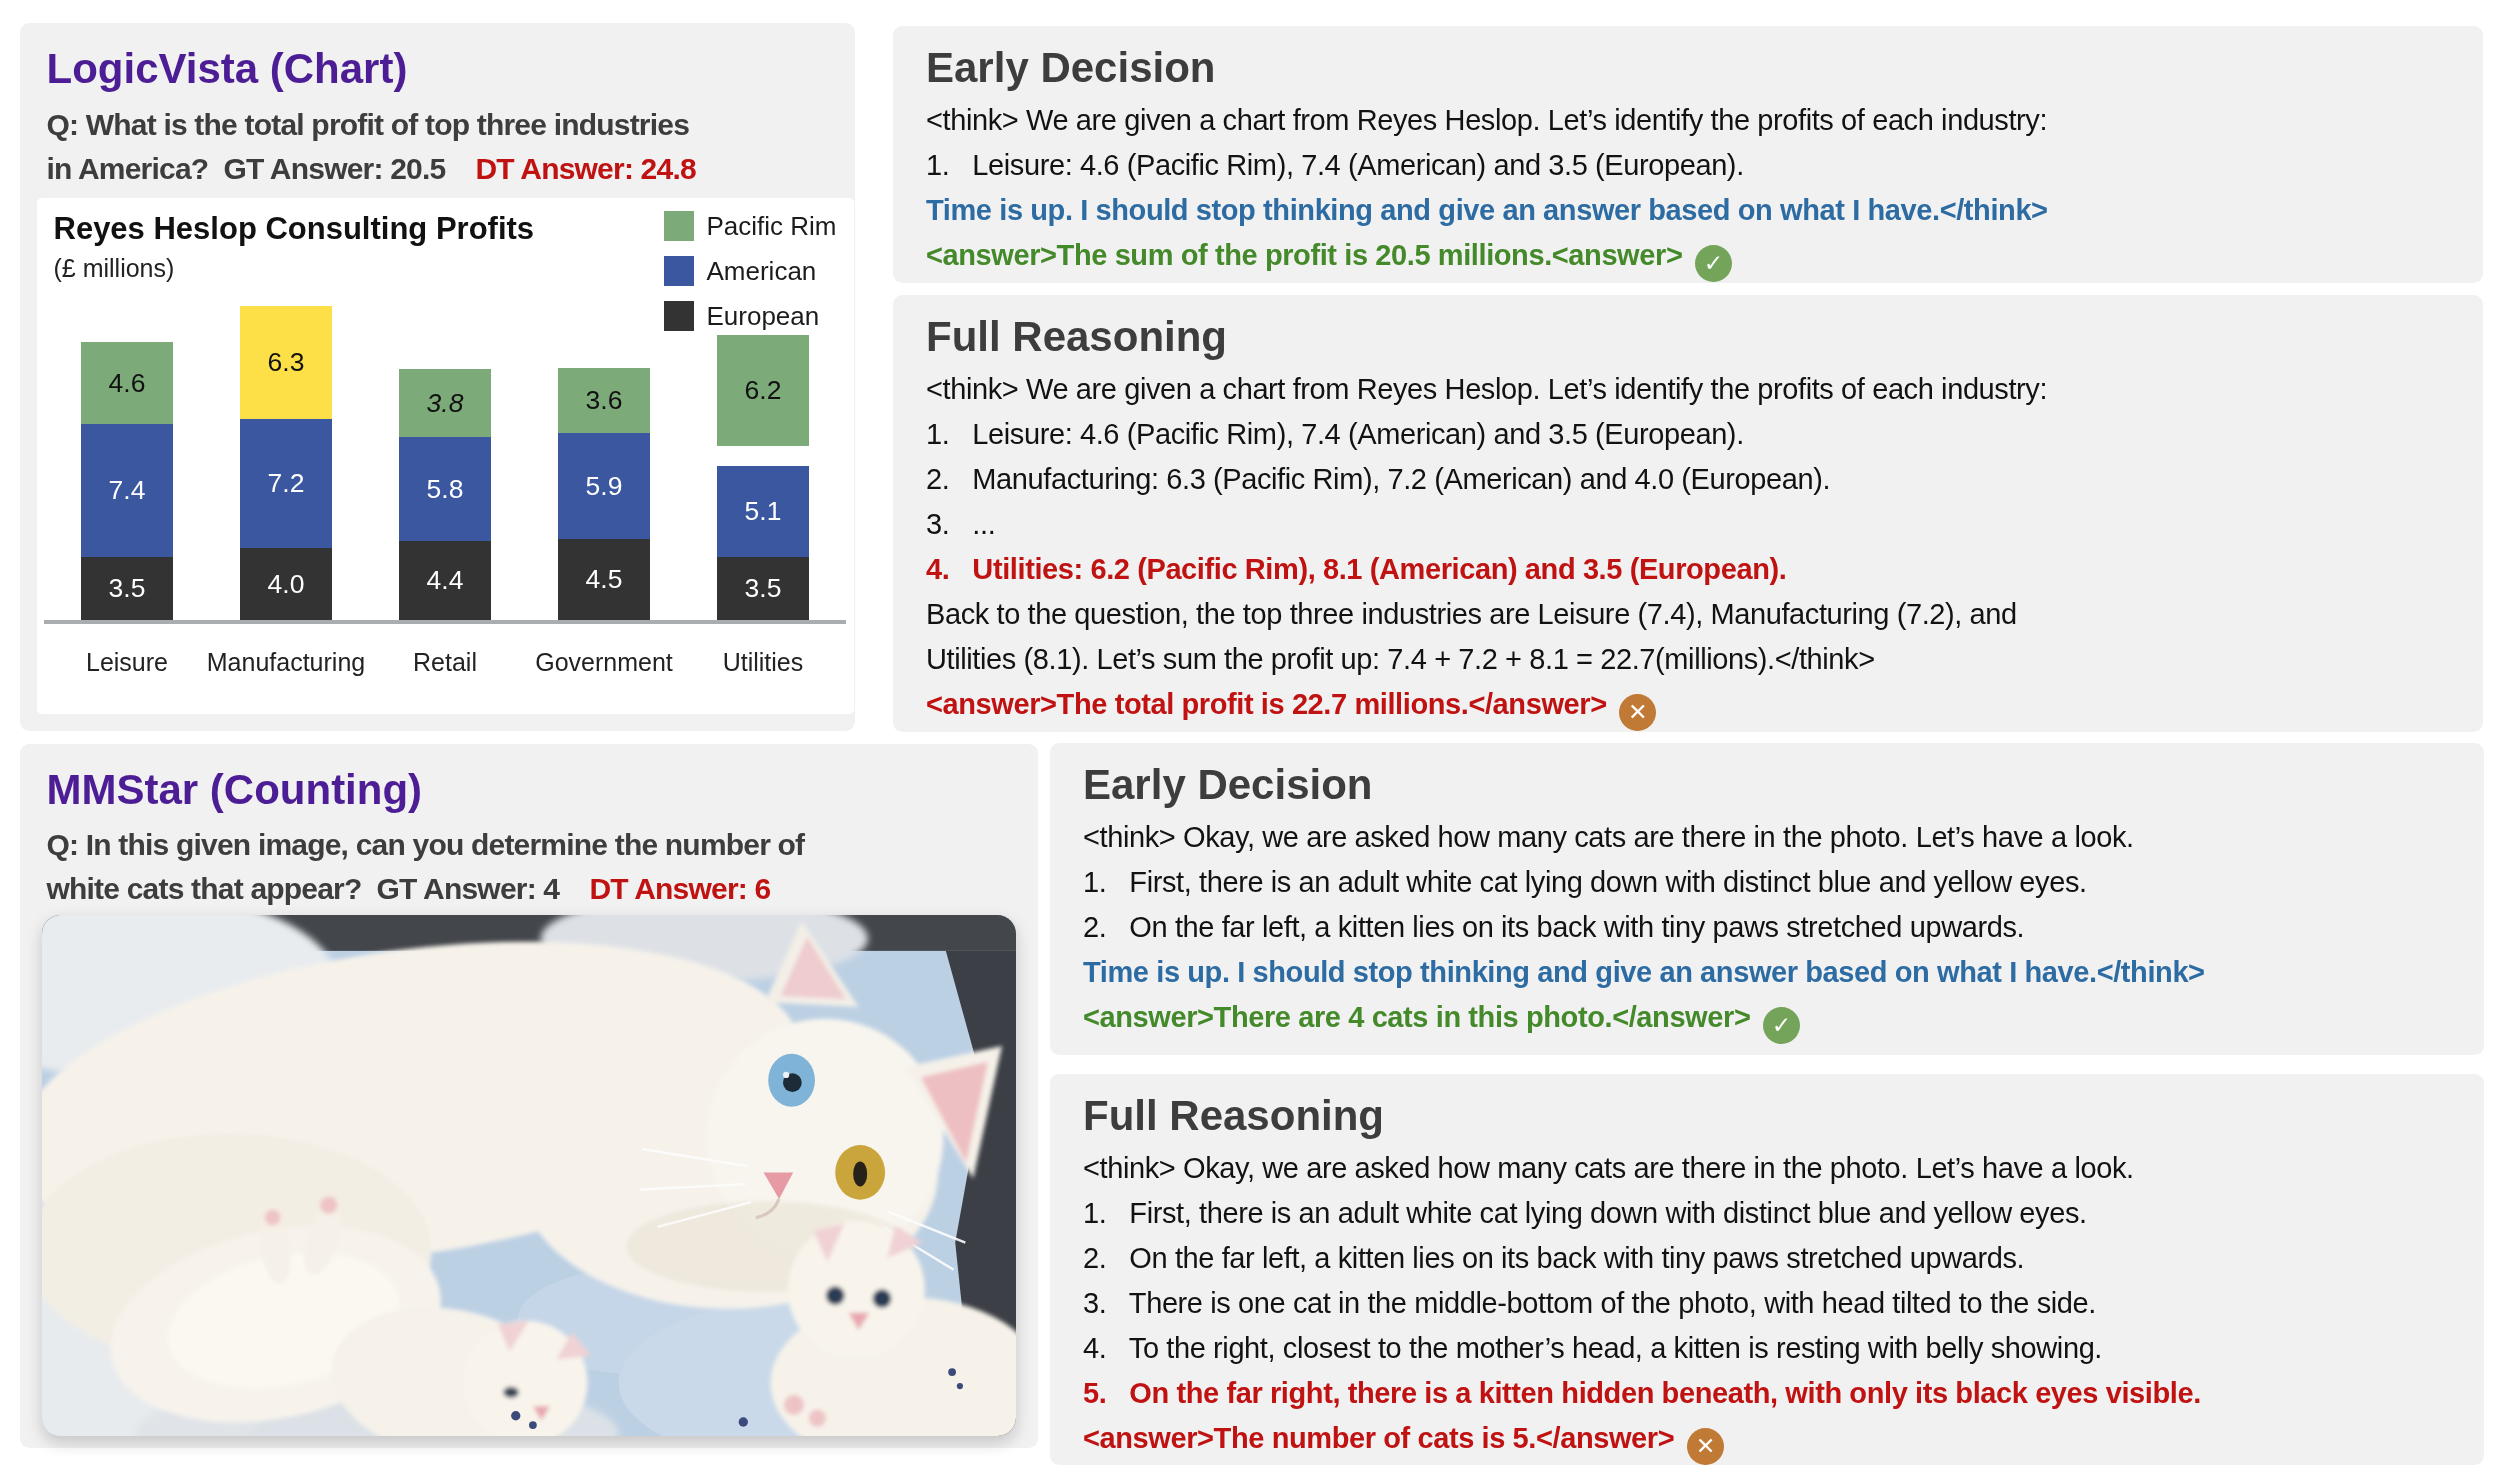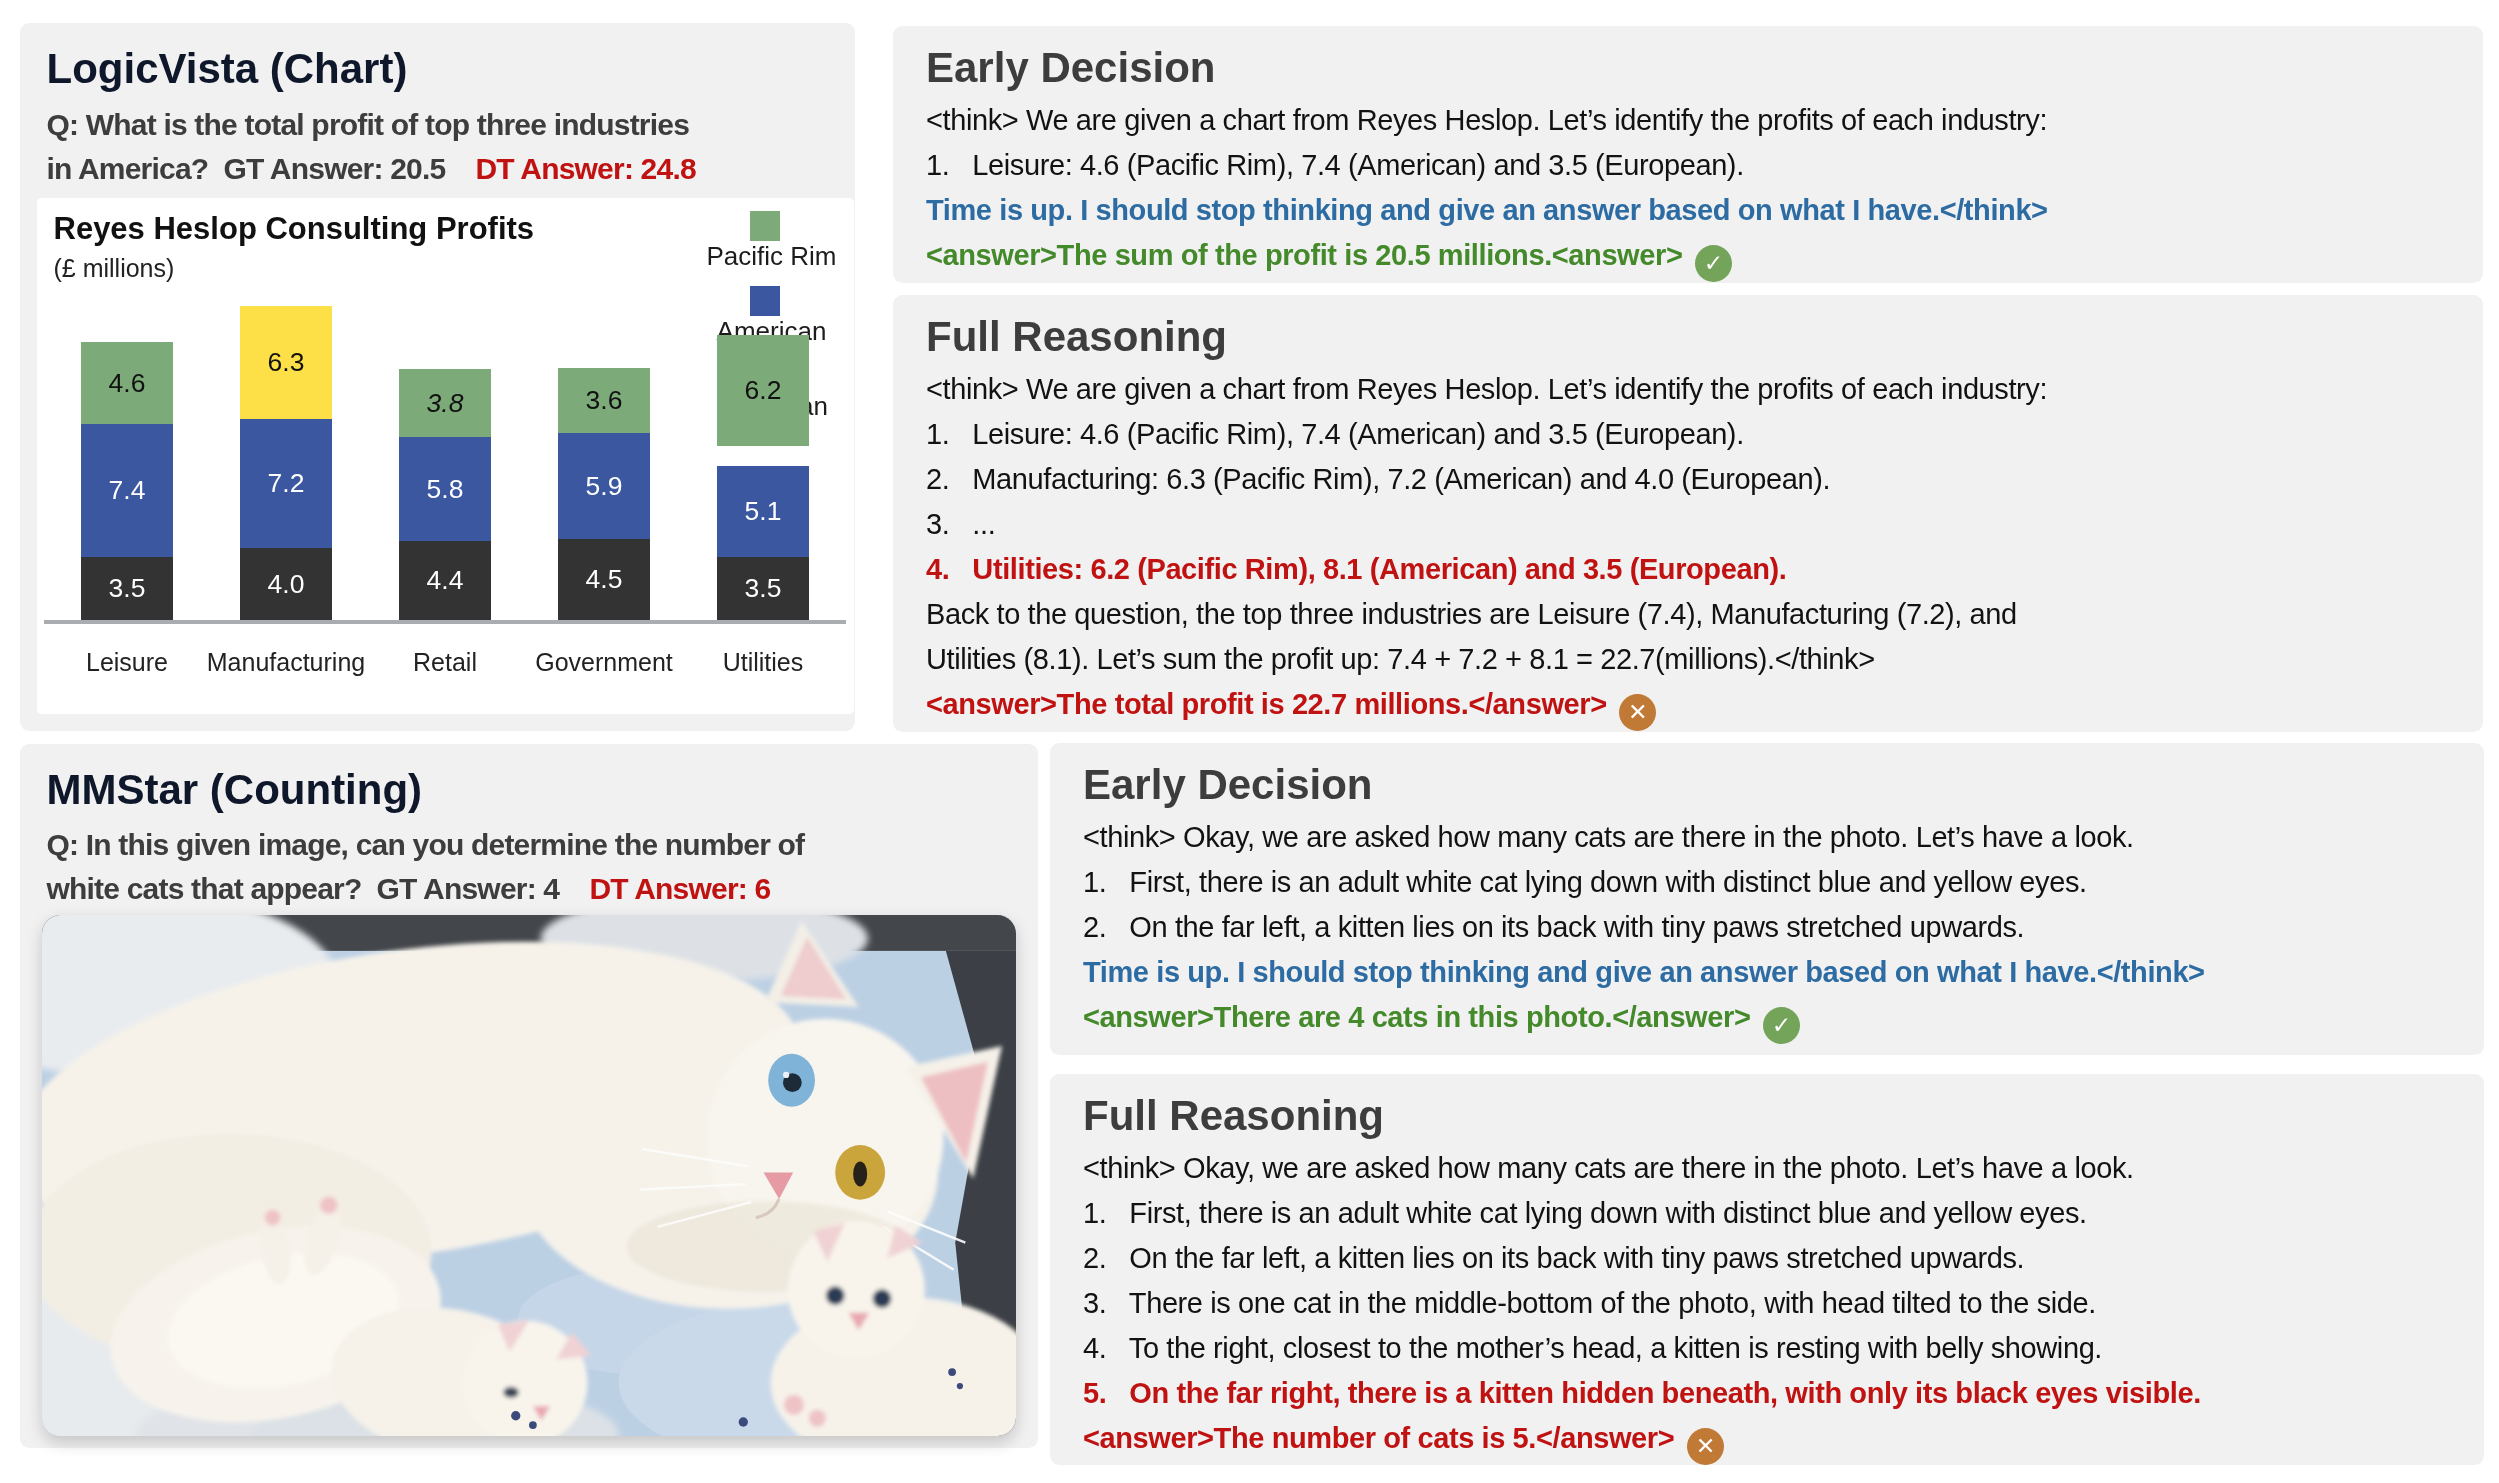--- a/index.html
+++ b/index.html
@@ -4,42 +4,42 @@
 <style>
   html,body{margin:0;padding:0;}
   body{
     width:2500px;height:1484px;position:relative;background:#ffffff;
     font-family:"Liberation Sans","DejaVu Sans",sans-serif;
     -webkit-font-smoothing:antialiased;
   }
   .panel{position:absolute;background:#f1f1f2;border-radius:9.4px;box-sizing:border-box;}
   
   .ex-panel{padding:22px 27px;}
-  .ex-title{font-size:42px;font-weight:bold;color:#0f172a;line-height:48px;margin-bottom:9.4px;white-space:pre;}
+  .ex-title{font-size:42px;font-weight:bold;color:#4c1d95;line-height:48px;margin-bottom:9.4px;white-space:pre;}
   .qline{font-size:30px;font-weight:bold;color:#3d3d3d;line-height:44px;white-space:pre;letter-spacing:-0.8px;}
   .qline .c-red{color:var(--red);}
   
   .text-panel{padding:20px 31px 0 33px;}
   .panel-heading{font-size:42px;font-weight:bold;color:#3d3d3d;line-height:44px;margin-bottom:7.8px;white-space:pre;}
   .line{font-size:29px;line-height:45px;white-space:pre;letter-spacing:-0.4px;color:#121212;}
   .line.c-black{color:#121212;font-weight:500;}
   .line.c-blue{color:var(--blue);font-weight:bold;}
   .line.c-green{color:var(--green);font-weight:bold;}
   .line.c-red{color:var(--red);font-weight:bold;}
   .badge{display:inline-flex;align-items:center;justify-content:center;
     width:37px;height:37px;border-radius:50%;margin-left:12.5px;vertical-align:-6.2px;
     color:#fff;font-size:23.4px;font-weight:bold;}
   .badge.check{background:var(--checkbg);}
   .badge.cross{background:var(--crossbg);}
   
   .chart-card{position:absolute;left:17px;top:175px;width:817px;height:516px;background:#ffffff;border-radius:4.7px;}
   .chart-title{position:absolute;left:17px;top:12.5px;font-size:31px;font-weight:bold;color:#111;white-space:pre;}
   .chart-subtitle{position:absolute;left:17px;top:56px;font-size:25px;color:#222;white-space:pre;}
   .legend{position:absolute;top:12.5px;right:17px;}
-  .legend-item{display:flex;align-items:center;margin-bottom:14px;flex-direction:column;}
+  .legend-item{display:flex;align-items:center;margin-bottom:14px;}
   .swatch{width:30px;height:30px;margin-right:12.5px;flex:0 0 auto;}
   .legend-label{font-size:26px;color:#1c1c1c;white-space:pre;}
   .bars-row{position:absolute;left:11px;right:11px;top:0;height:422px;display:flex;}
   .bar-col{flex:1;display:flex;justify-content:center;align-items:flex-end;}
   .bar{width:92px;display:flex;flex-direction:column;}
   .seg{display:flex;align-items:center;justify-content:center;font-size:26.5px;}
   .axis{position:absolute;left:7.8px;right:7.8px;top:422px;height:3.9px;background:#a9adb2;}
   .cats-row{position:absolute;left:11px;right:11px;top:436px;display:flex;margin-top:14px;}
   .cat-label{flex:1;text-align:center;font-size:25px;color:#222;white-space:pre;}
   

